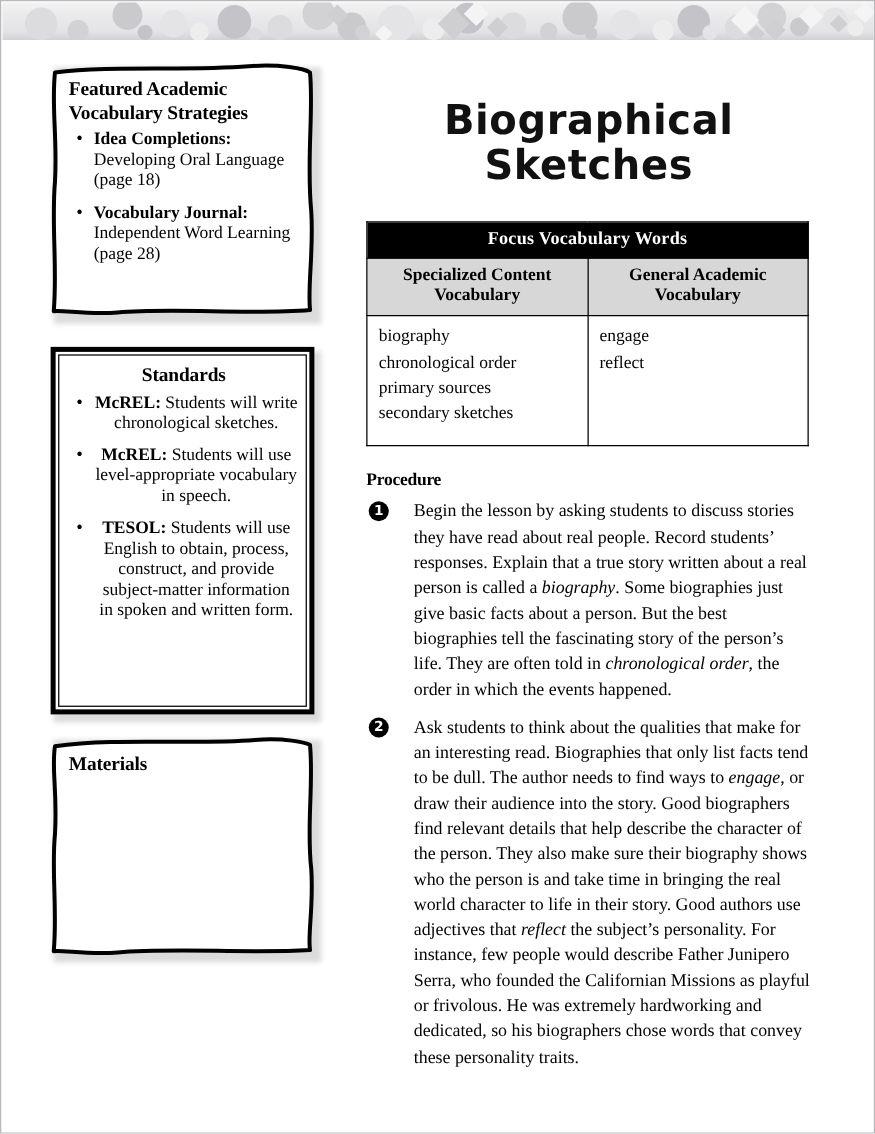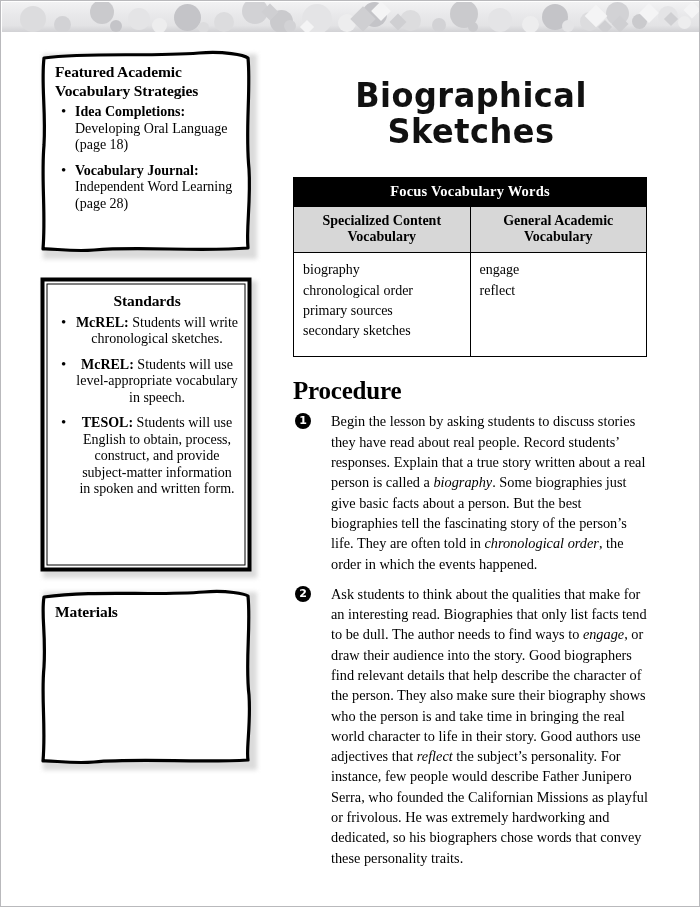--- a/index.html
+++ b/index.html
@@ -155,21 +155,21 @@
     line-height: 1.44;
     padding: 7px 8px 10px 9px;
     border: 1px solid #000;
     height: 86px;
   }
   .vocab-table td.cell div { white-space: nowrap; }
 
   
   .proc-head {
     margin: 20px 0 6px 0;
-    font-size: 25px;
+    font-size: 14px;
     font-weight: bold;
     font-family: "Liberation Serif", serif;
     letter-spacing: -0.2px;
   }
   .step {
     position: relative;
     padding-left: 38px;
     margin-bottom: 10px;
     font-size: 14.3px;
     line-height: 1.42;

